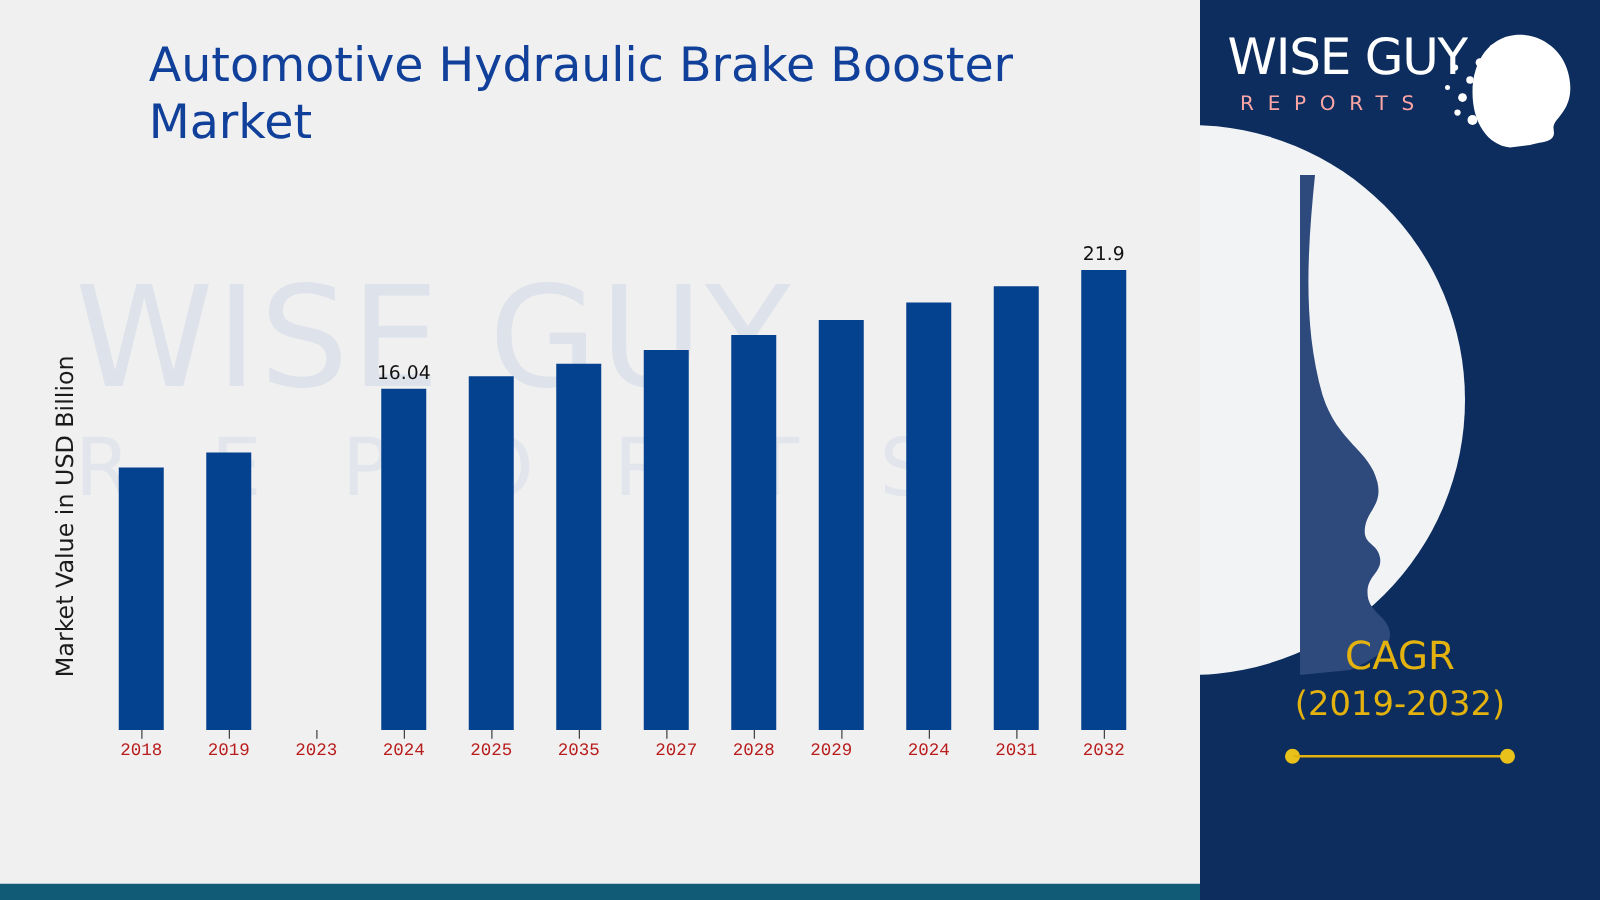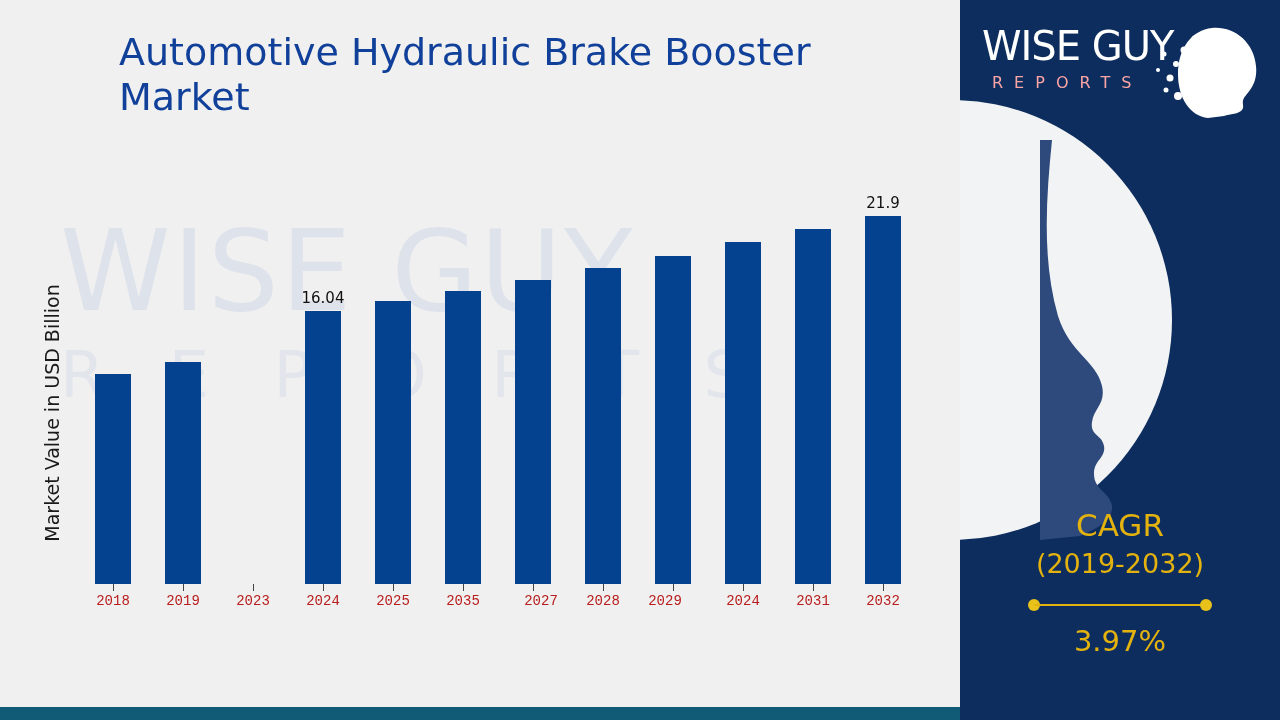--- a/index.html
+++ b/index.html
@@ -386,16 +386,15 @@
     </div>
 
     <div id="cagr-block">
       <div id="cagr-title">CAGR</div>
       <div id="cagr-range">(2019-2032)</div>
       <div id="cagr-divider">
         <span class="dot left"></span>
         <span class="rule"></span>
         <span class="dot right"></span>
       </div>
-      <div id="cagr-value">3.97%</div>
     </div>
   </div>
 </div>
 
 </body></html>

